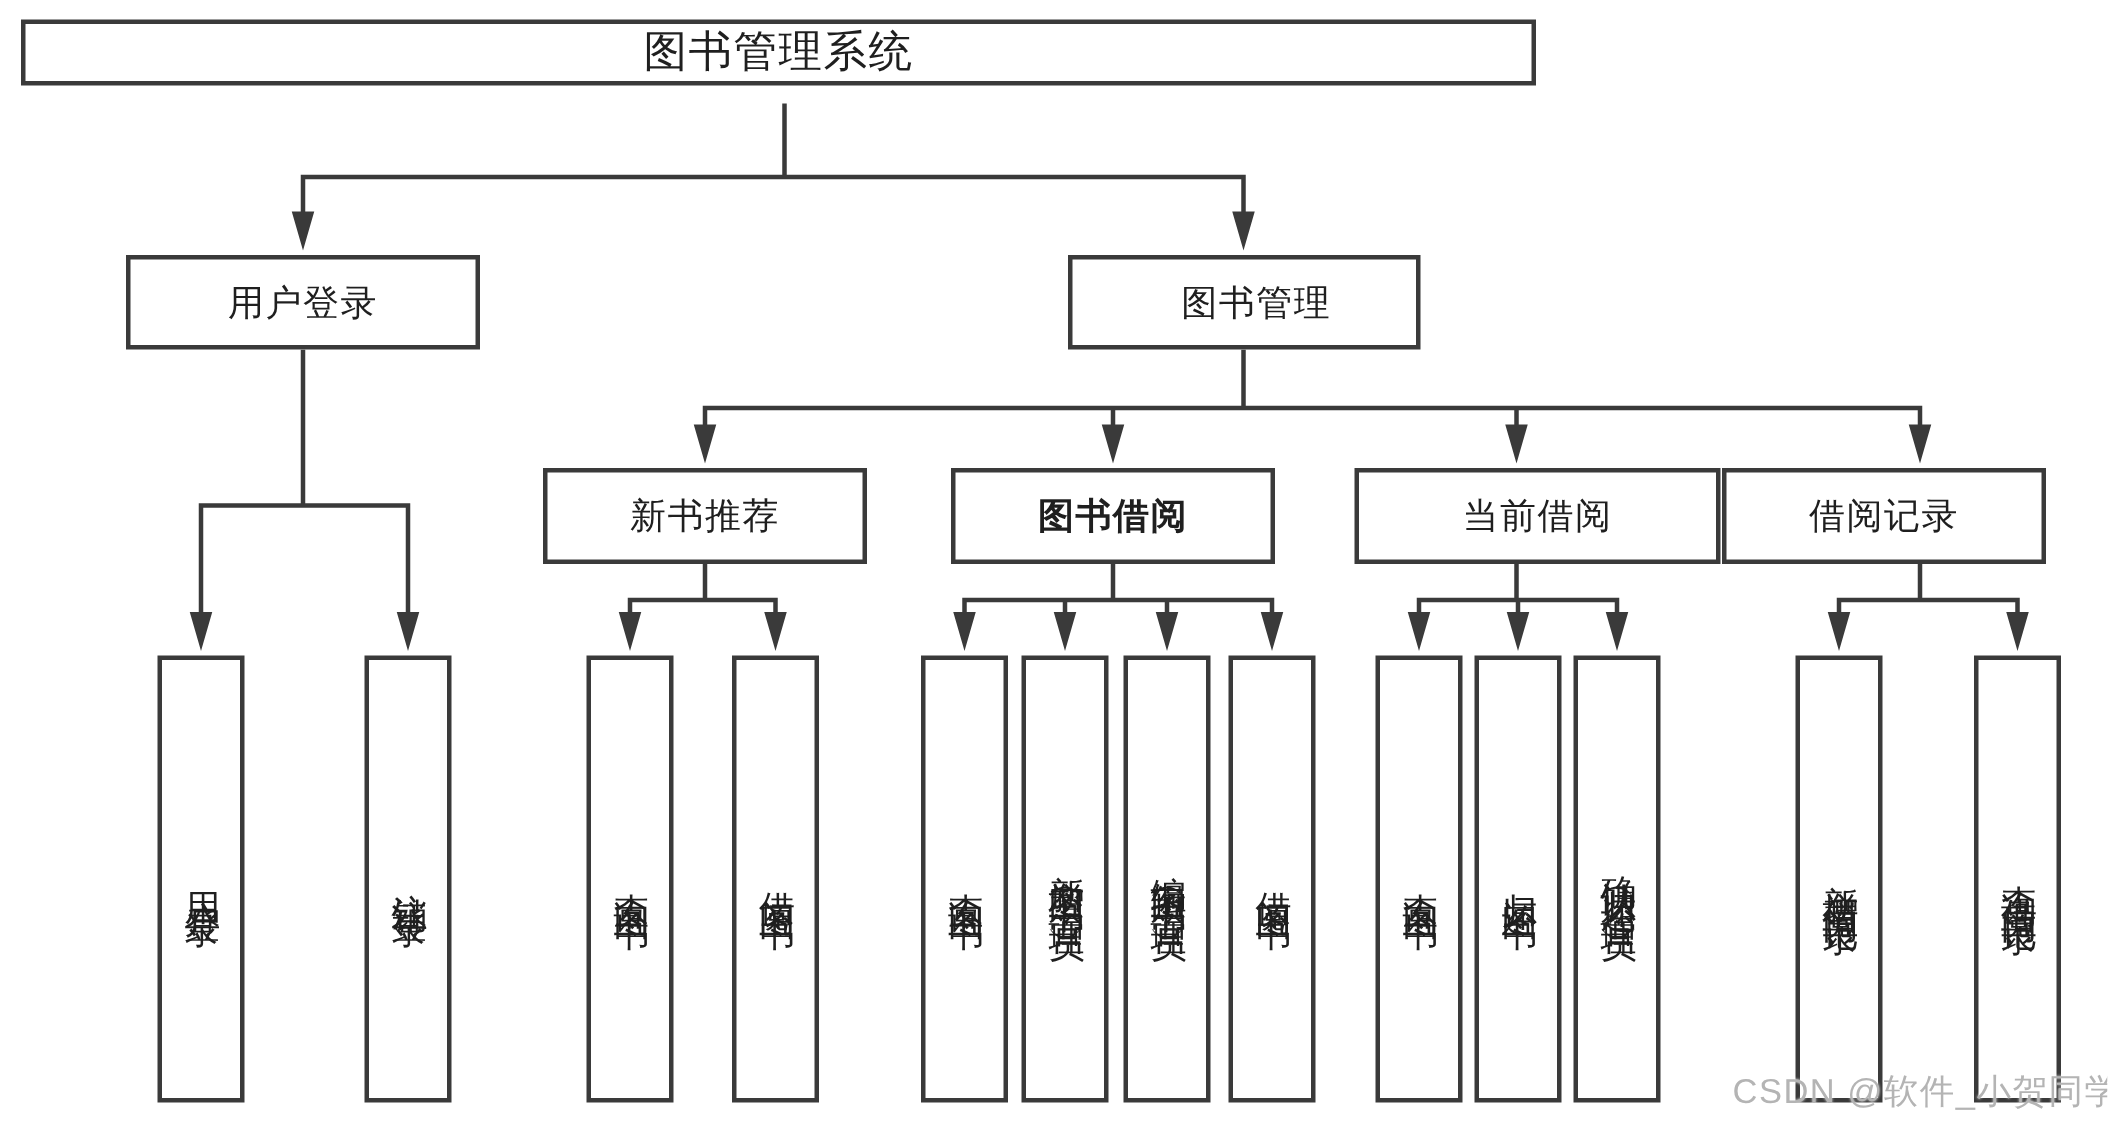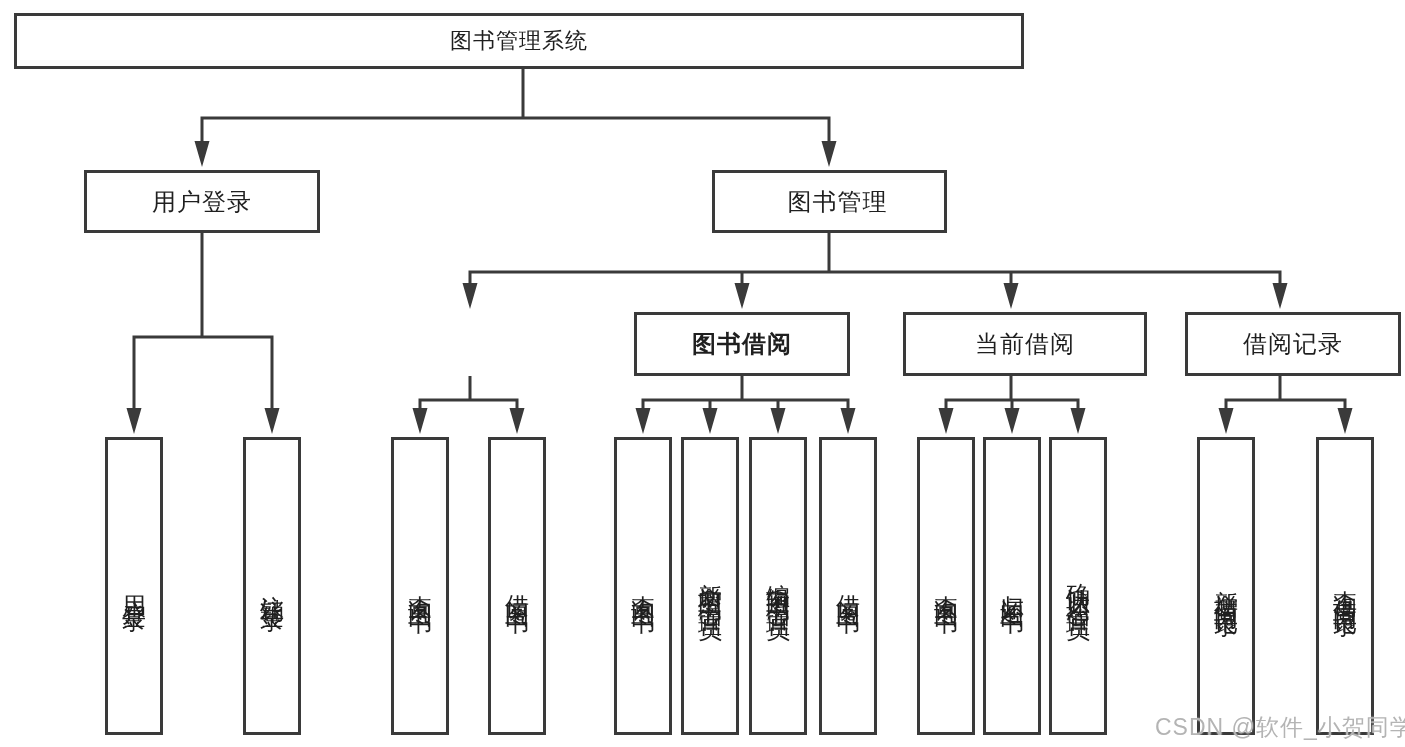--- a/index.html
+++ b/index.html
@@ -96,28 +96,29 @@
              M710 434 l-7.5 -26 h15 Z
              M778 434 l-7.5 -26 h15 Z
              M848 434 l-7.5 -26 h15 Z
              M946 434 l-7.5 -26 h15 Z
              M1012 434 l-7.5 -26 h15 Z
              M1078 434 l-7.5 -26 h15 Z
              M1226 434 l-7.5 -26 h15 Z
              M1345 434 l-7.5 -26 h15 Z"></path>
   </svg>
 
-  <div class="node hnode" style="left:14px; top:13px; width:1010px; height:56px; font-size:22px;">图书管理系统</div>
+  <div class="node hnode" style="left:14px; top:13px; width:1010px; height:44px; font-size:29px;">图书管理系统</div>
 
   <div class="node hnode" style="left:84px; top:170px; width:236px; height:63px;">用户登录</div>
   <div class="node hnode" style="left:712px; top:170px; width:235px; height:63px;padding-left:16px;">图书管理</div>
 
+  <div class="node hnode" style="left:362px; top:312px; width:216px; height:64px;">新书推荐</div>
   <div class="node hnode" style="left:634px; top:312px; width:216px; height:64px;font-weight:bold;">图书借阅</div>
   <div class="node hnode" style="left:903px; top:312px; width:244px; height:64px;">当前借阅</div>
-  <div class="node hnode" style="left:1185px; top:312px; width:216px; height:64px;">借阅记录</div>
+  <div class="node hnode" style="left:1148px; top:312px; width:216px; height:64px;">借阅记录</div>
 
   <div class="node vnode" style="left:105px; top:437px; width:58px; height:298px;">用户登录</div>
   <div class="node vnode" style="left:243px; top:437px; width:58px; height:298px;">注销登录</div>
 
   <div class="node vnode" style="left:391px; top:437px; width:58px; height:298px;">查询图书</div>
   <div class="node vnode" style="left:488px; top:437px; width:58px; height:298px;">借阅图书</div>
 
   <div class="node vnode" style="left:614px; top:437px; width:58px; height:298px;">查询图书</div>
   <div class="node vnode" style="left:681px; top:437px; width:58px; height:298px;">新增图书（管理员）</div>
   <div class="node vnode" style="left:749px; top:437px; width:58px; height:298px;">编辑图书（管理员）</div>

